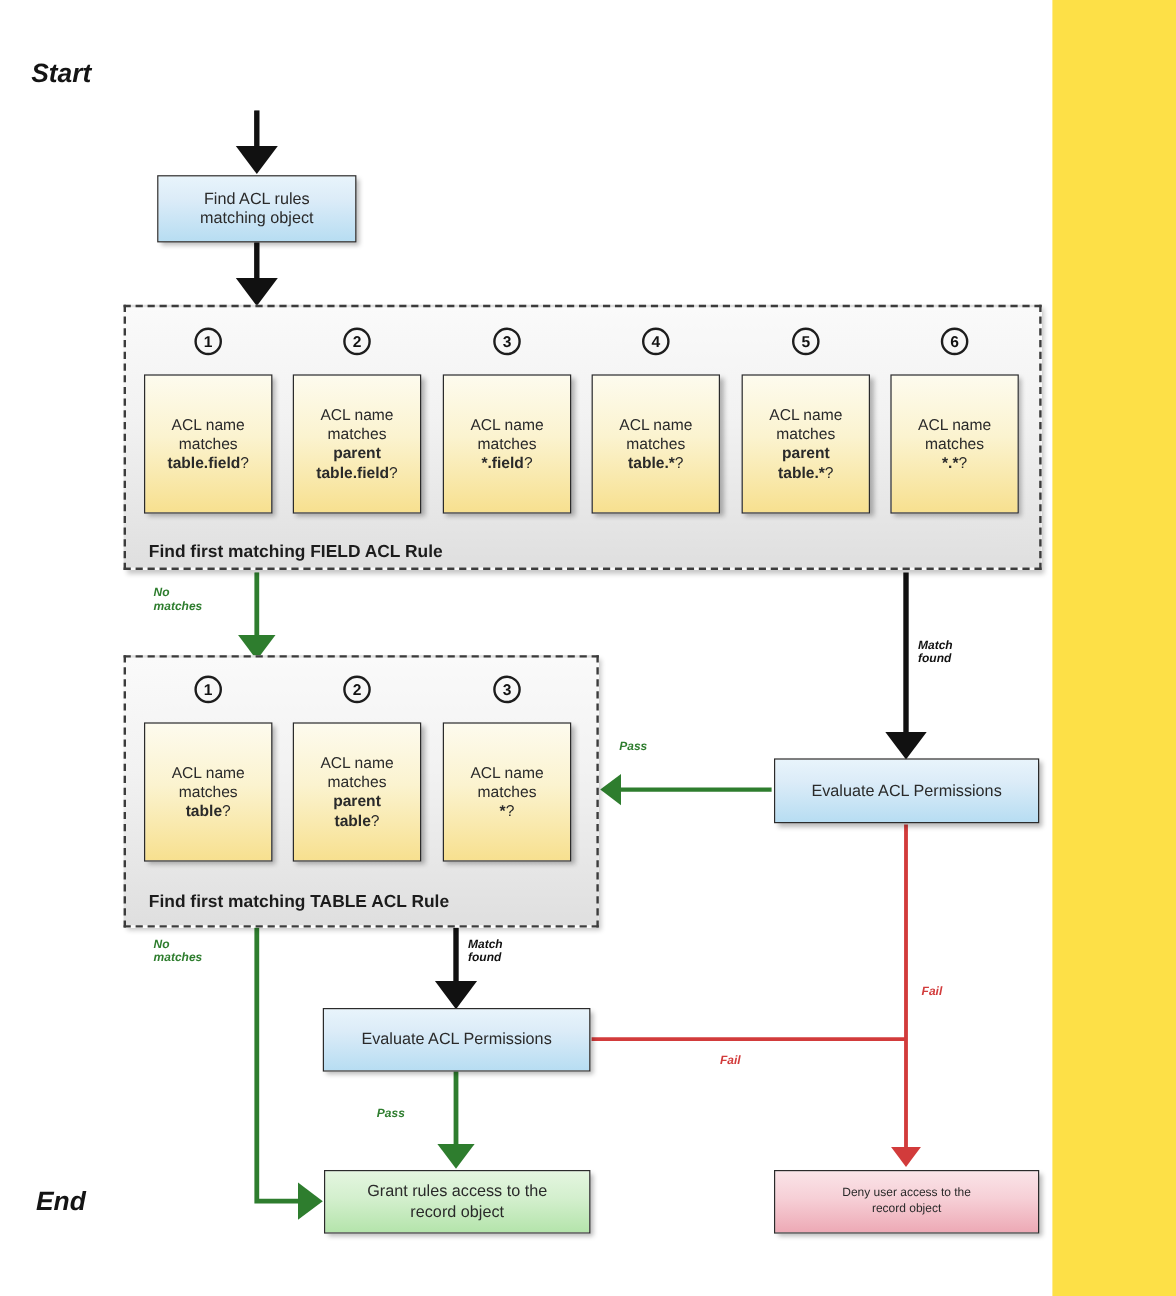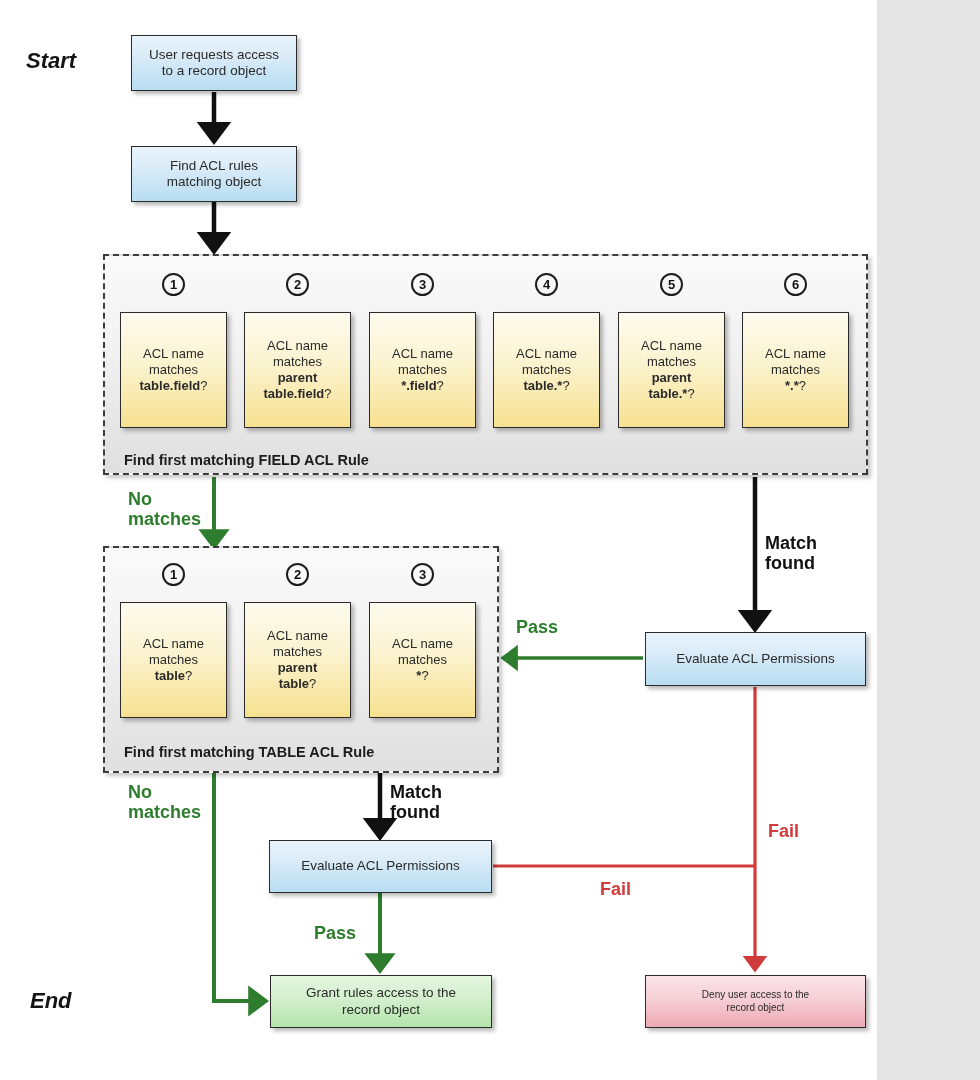--- a/index.html
+++ b/index.html
@@ -4,21 +4,21 @@
 <style>
   html, body {
     margin: 0;
     padding: 0;
     background: #f7f7f7;
   }
   #root {
     position: relative;
     width: 980px;
     height: 1080px;
-    background: #e5e5e5;
+    background: #fde047;
     overflow: hidden;
     font-family: "Liberation Sans", sans-serif;
   }
   #canvas {
     position: absolute;
     left: 0; top: 0;
     width: 877px;
     height: 1080px;
     background: #ffffff;
   }
@@ -91,24 +91,25 @@
     justify-content: center;
     font-size: 13px;
     font-weight: bold;
     color: #111;
     box-sizing: border-box;
   }
 
   
   .elabel {
     position: absolute;
-    font-size: 18px;
+    font-size: 10px;
     font-weight: bold;
     line-height: 1.12;
     white-space: pre-line;
+    font-style: italic;
   }
   .lab-green { color: #2e7d2e; }
   .lab-red   { color: #d23b3b; }
   .lab-black { color: #111111; }
 
   .stageword {
     position: absolute;
     font-size: 22px;
     font-weight: bold;
     font-style: italic;
@@ -172,26 +173,20 @@
     </g>
 
     <g>
       <path d="M214,773 L214,1001 L261,1001" stroke="#2e7d2e" stroke-width="4" fill="none" marker-end="url(#arrow-green)"></path>
     </g>
   </svg>
 
   <div class="stageword" style="left:26px; top:48px;">Start</div>
   <div class="stageword" style="left:30px; top:988px;">End</div>
 
-  <div class="node node-blue" style="left:131px; top:35px; width:166px; height:56px;">
-    <div>
-      <span class="ln">User requests access</span>
-      <span class="ln">to a record object</span>
-    </div>
-  </div>
 
   <div class="node node-blue" style="left:131px; top:146px; width:166px; height:56px;">
     <div>
       <span class="ln">Find ACL rules</span>
       <span class="ln">matching object</span>
     </div>
   </div>
 
   <div class="group" style="left:103px; top:254px; width:765px; height:221px;"></div>
   <div class="group-caption" style="left:124px; top:452px;">Find first matching FIELD ACL Rule</div>

